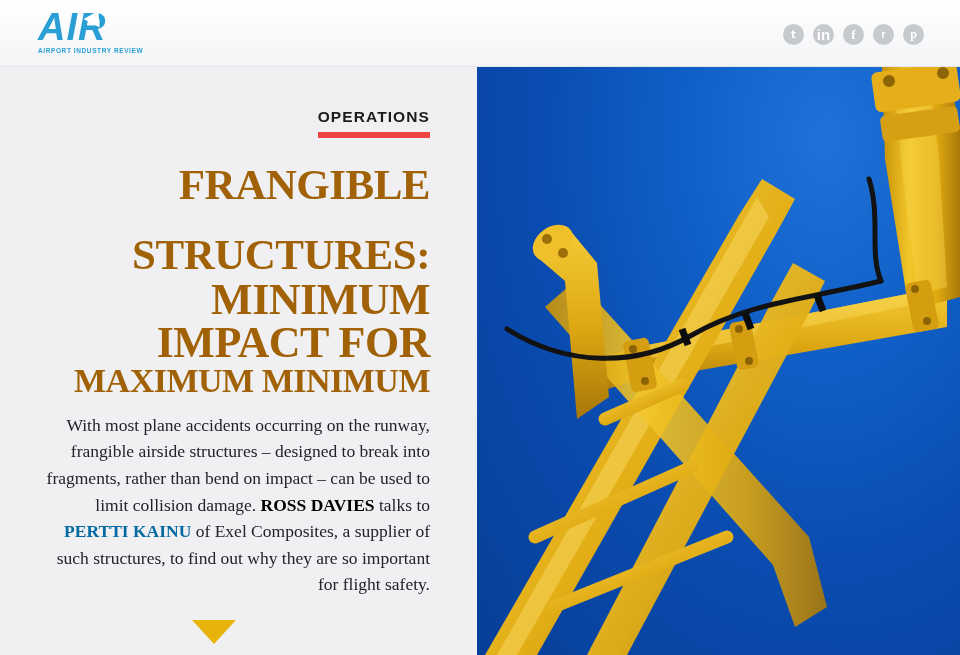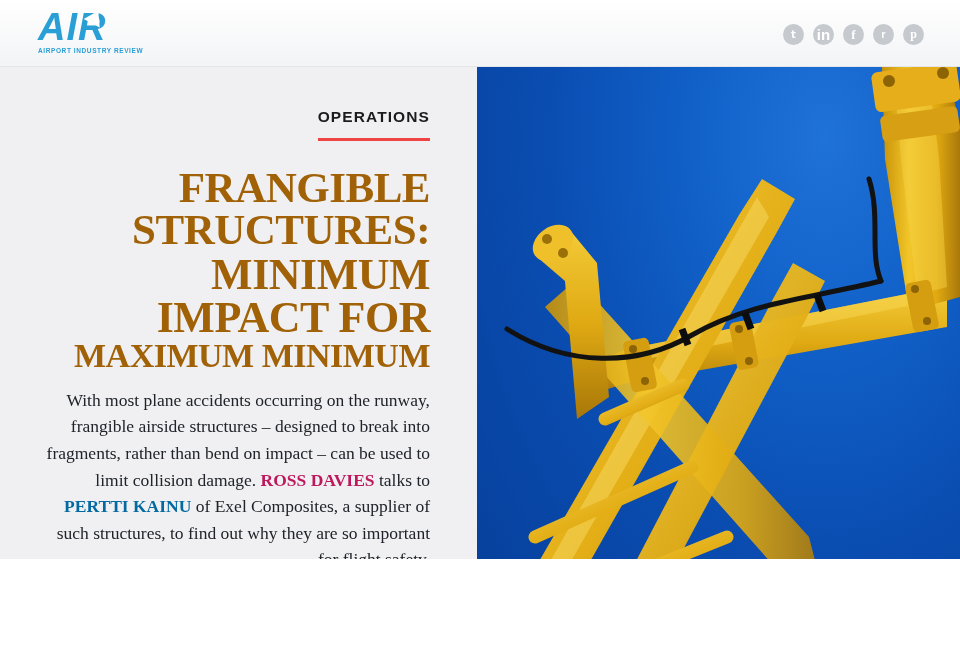--- a/index.html
+++ b/index.html
@@ -9,21 +9,21 @@
   body {
     width: 960px;
     height: 655px;
     overflow: hidden;
     font-family: "Liberation Sans", sans-serif;
     background: #ffffff;
   }
   .page {
     position: relative;
     width: 960px;
-    height: 559px;
+    height: 655px;
     overflow: hidden;
   }
 
   
   .header {
     position: absolute;
     top: 0; left: 0;
     width: 960px;
     height: 67px;
     background: linear-gradient(to bottom, #ffffff 0%, #f3f4f6 100%);
@@ -108,46 +108,46 @@
     top: 41px;
     width: 385px;
     text-align: right;
   }
   .kicker {
     display: inline-block;
     font-size: 15.5px;
     font-weight: bold;
     letter-spacing: 1.1px;
     color: #1b1b1b;
-    padding-bottom: 12px;
-    border-bottom: 3px solid #ef4444;
+    padding-bottom: 6px;
+    border-bottom: 6px solid #ef4444;
     margin-bottom: 26px;
     cursor: pointer;
   }
   .headline {
     font-family: Liberation Serif, serif;
     font-weight: bold;
     color: #a16207;
     line-height: 0.97;
     letter-spacing: -0.5px;
     margin: 0;
   }
   .headline .l1 { font-size: 43px; display: block; }
-  .headline .l2 { font-size: 43px; display: block; }
+  .headline .l2 { font-size: 43px; display: block; margin-top: 28px; }
   .headline .l3 { font-size: 44px; display: block; margin-top: 4px; }
   .headline .l4 { font-size: 34px; display: block; }
   .standfirst {
     margin-top: 14px;
     font-family: "Liberation Serif", serif;
     font-size: 17.5px;
     line-height: 1.52;
     color: #20242a;
     text-align: right;
   }
-  .name-yellow { color: #be185d; font-weight: bold; }
+  .name-yellow { color: #000000; font-weight: bold; }
   .name-blue { color: #0369a1; font-weight: bold; }
   .chevron-wrap {
     margin-top: 22px;
     text-align: center;
     padding-right: 48px;
     cursor: pointer;
   }
   .chevron {
     display: inline-block;
     width: 0; height: 0;

